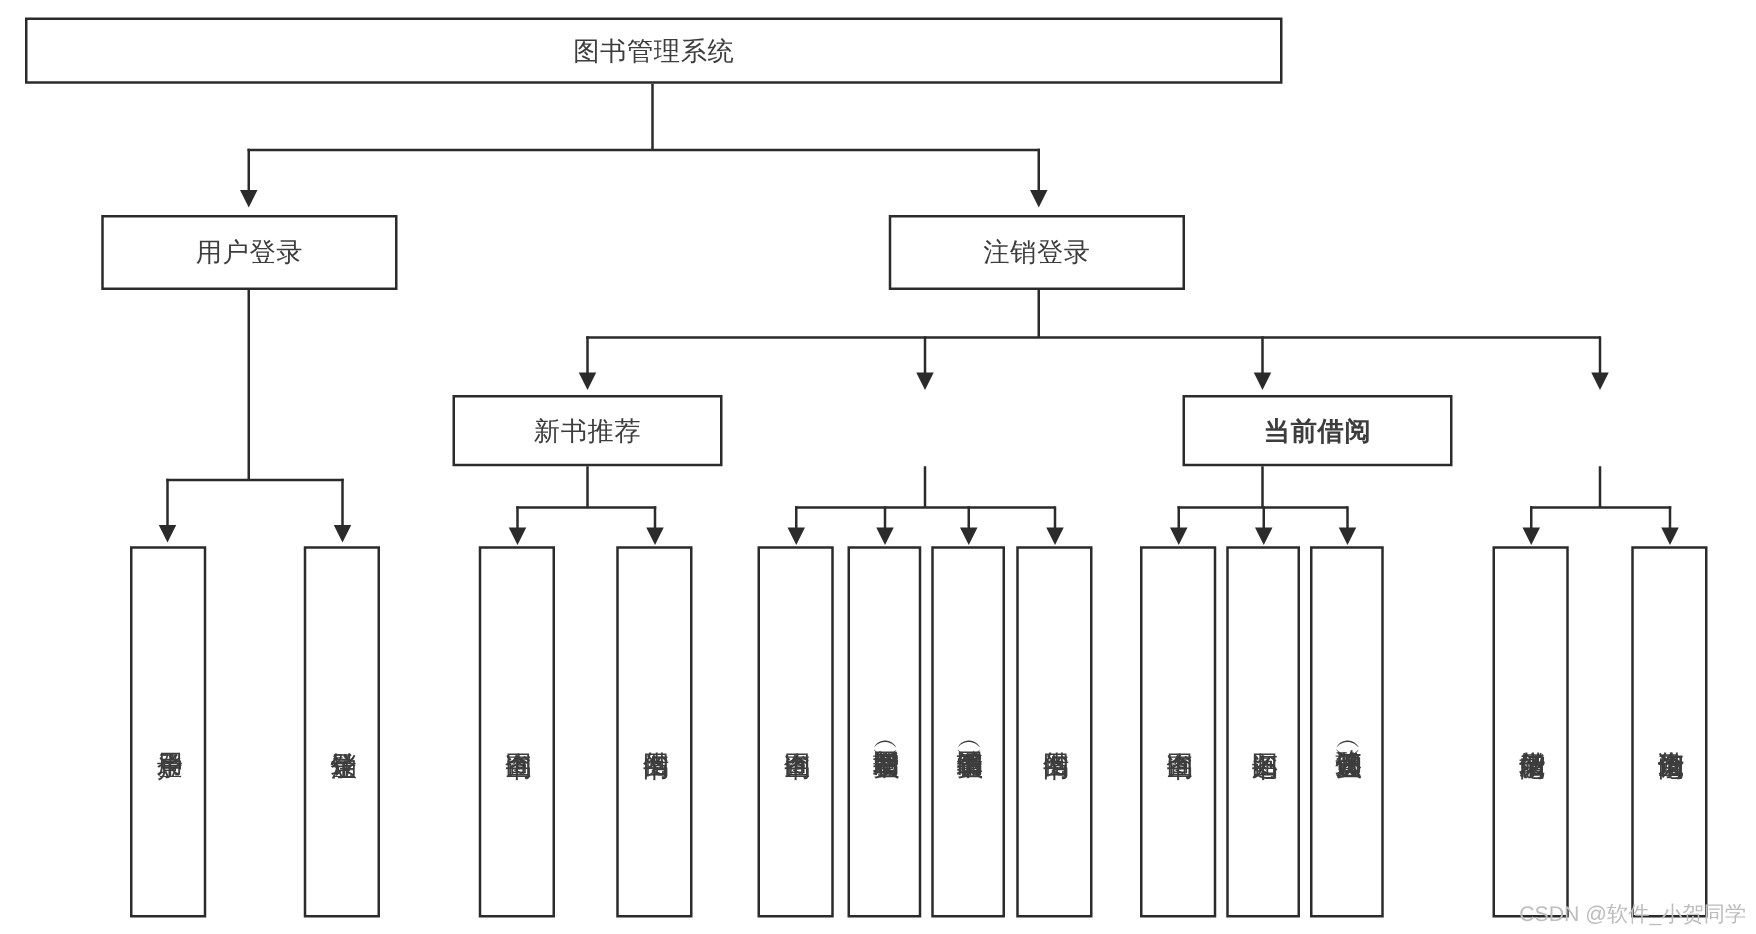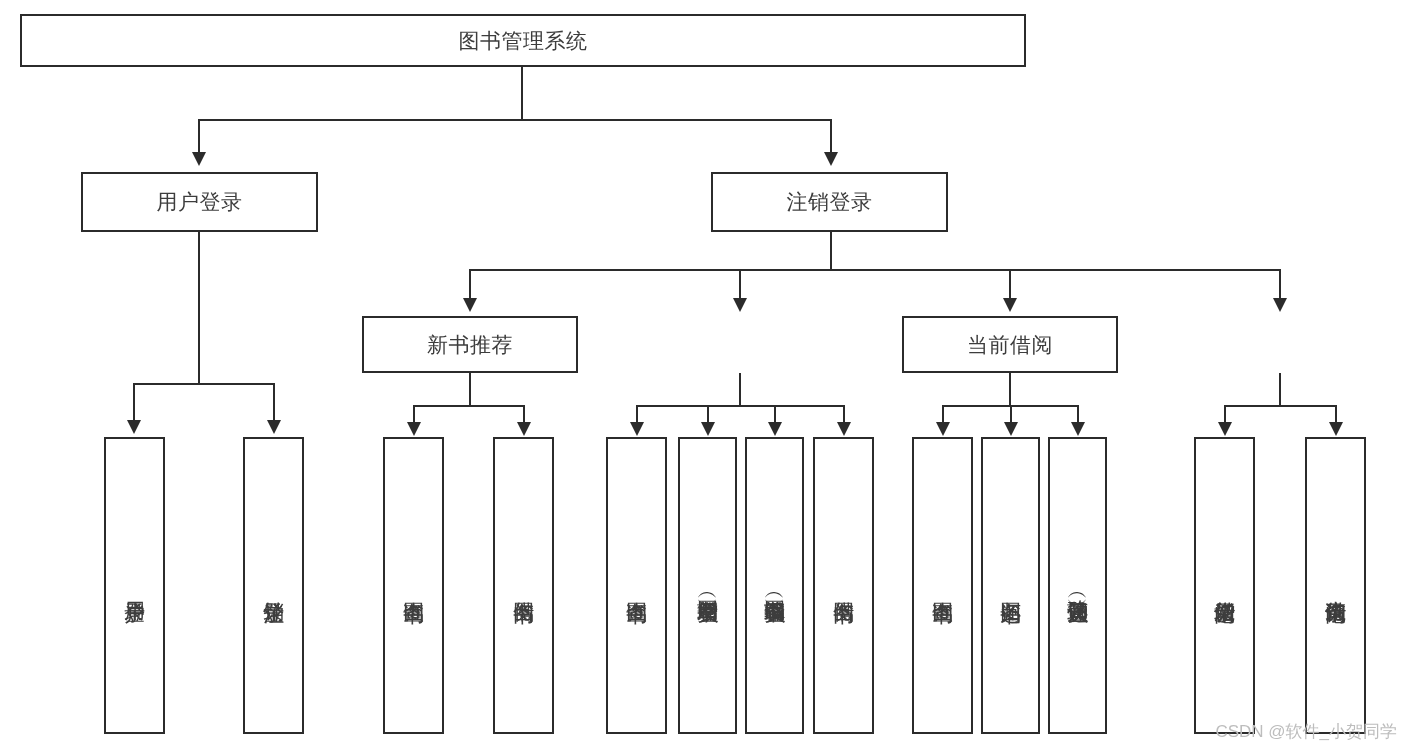--- a/index.html
+++ b/index.html
@@ -105,21 +105,21 @@
   <div class="ln v" style="left:739px;top:269px;height:30px;"></div>
   <div class="arrow" style="left:733px;top:298px;"></div>
   <div class="ln v" style="left:1009px;top:269px;height:30px;"></div>
   <div class="arrow" style="left:1003px;top:298px;"></div>
   <div class="ln v" style="left:1279px;top:269px;height:30px;"></div>
   <div class="arrow" style="left:1273px;top:298px;"></div>
 
   <div class="node h" style="left:362px;top:316px;width:216px;height:57px;align-items:center;">
     <span>新书推荐</span>
   </div>
-  <div class="node h" style="left:902px;top:316px;width:216px;height:57px;">
+  <div class="node h" style="left:946px;top:316px;width:216px;height:57px;font-weight:bold;">
     <span>当前借阅</span>
   </div>
 
   <div class="ln v" style="left:469px;top:373px;height:33px;"></div>
   <div class="ln h" style="left:413px;top:405px;width:112px;"></div>
   <div class="ln v" style="left:413px;top:405px;height:18px;"></div>
   <div class="arrow" style="left:407px;top:422px;"></div>
   <div class="ln v" style="left:523px;top:405px;height:18px;"></div>
   <div class="arrow" style="left:517px;top:422px;"></div>
 

